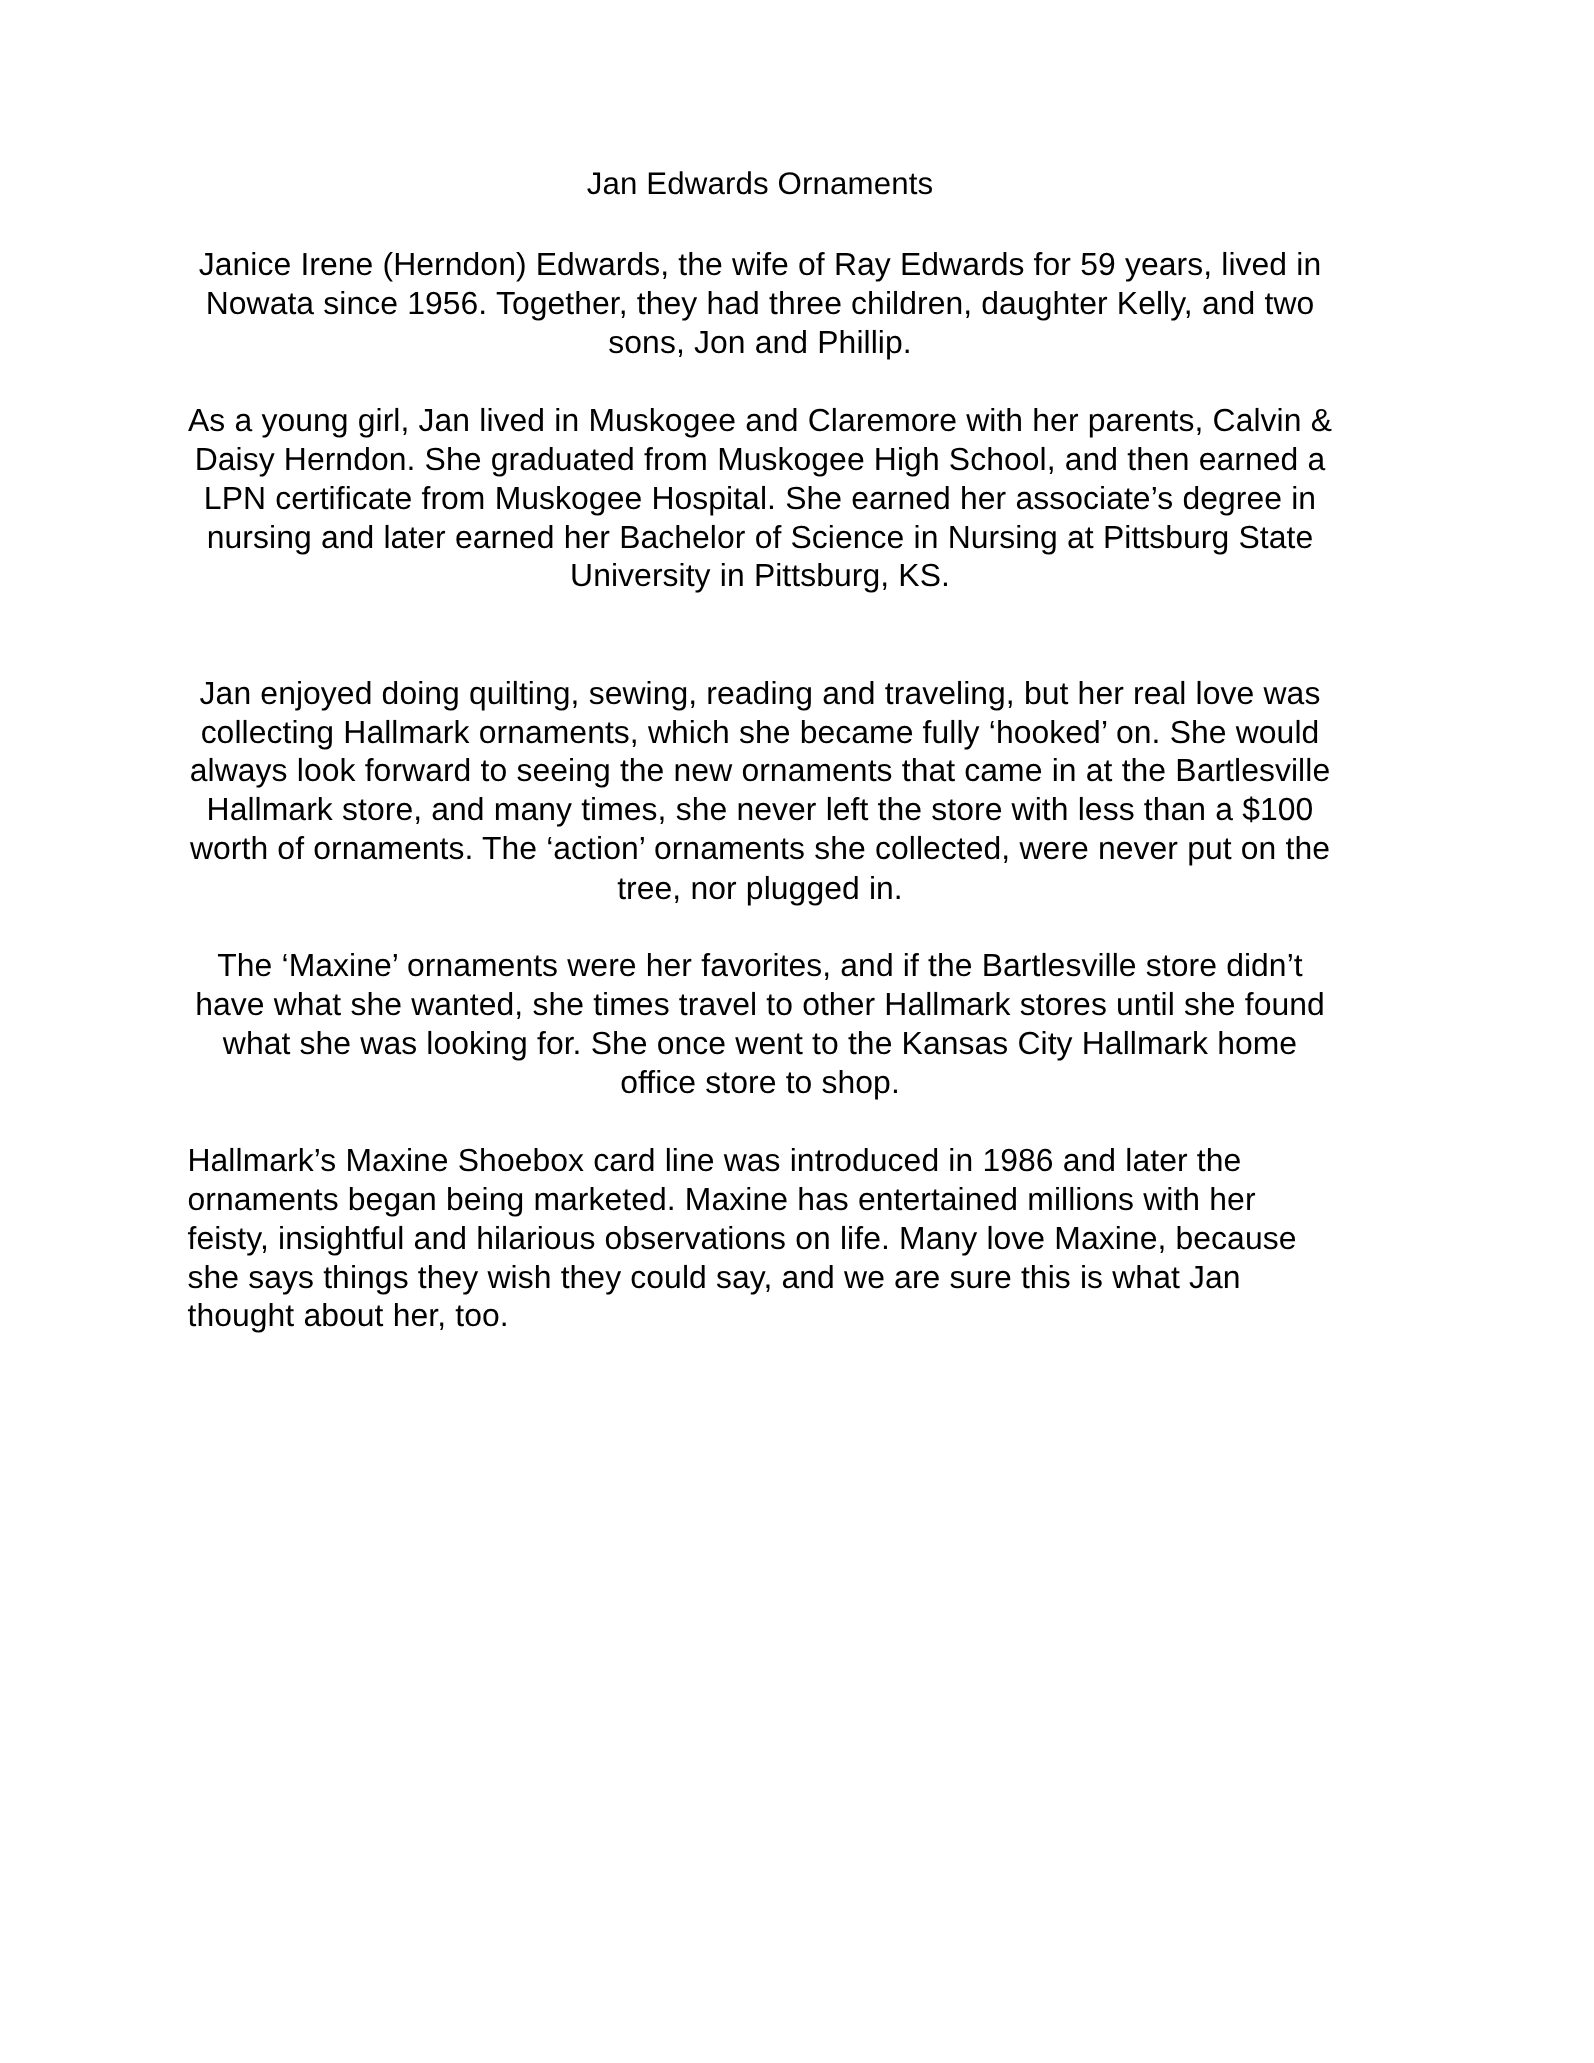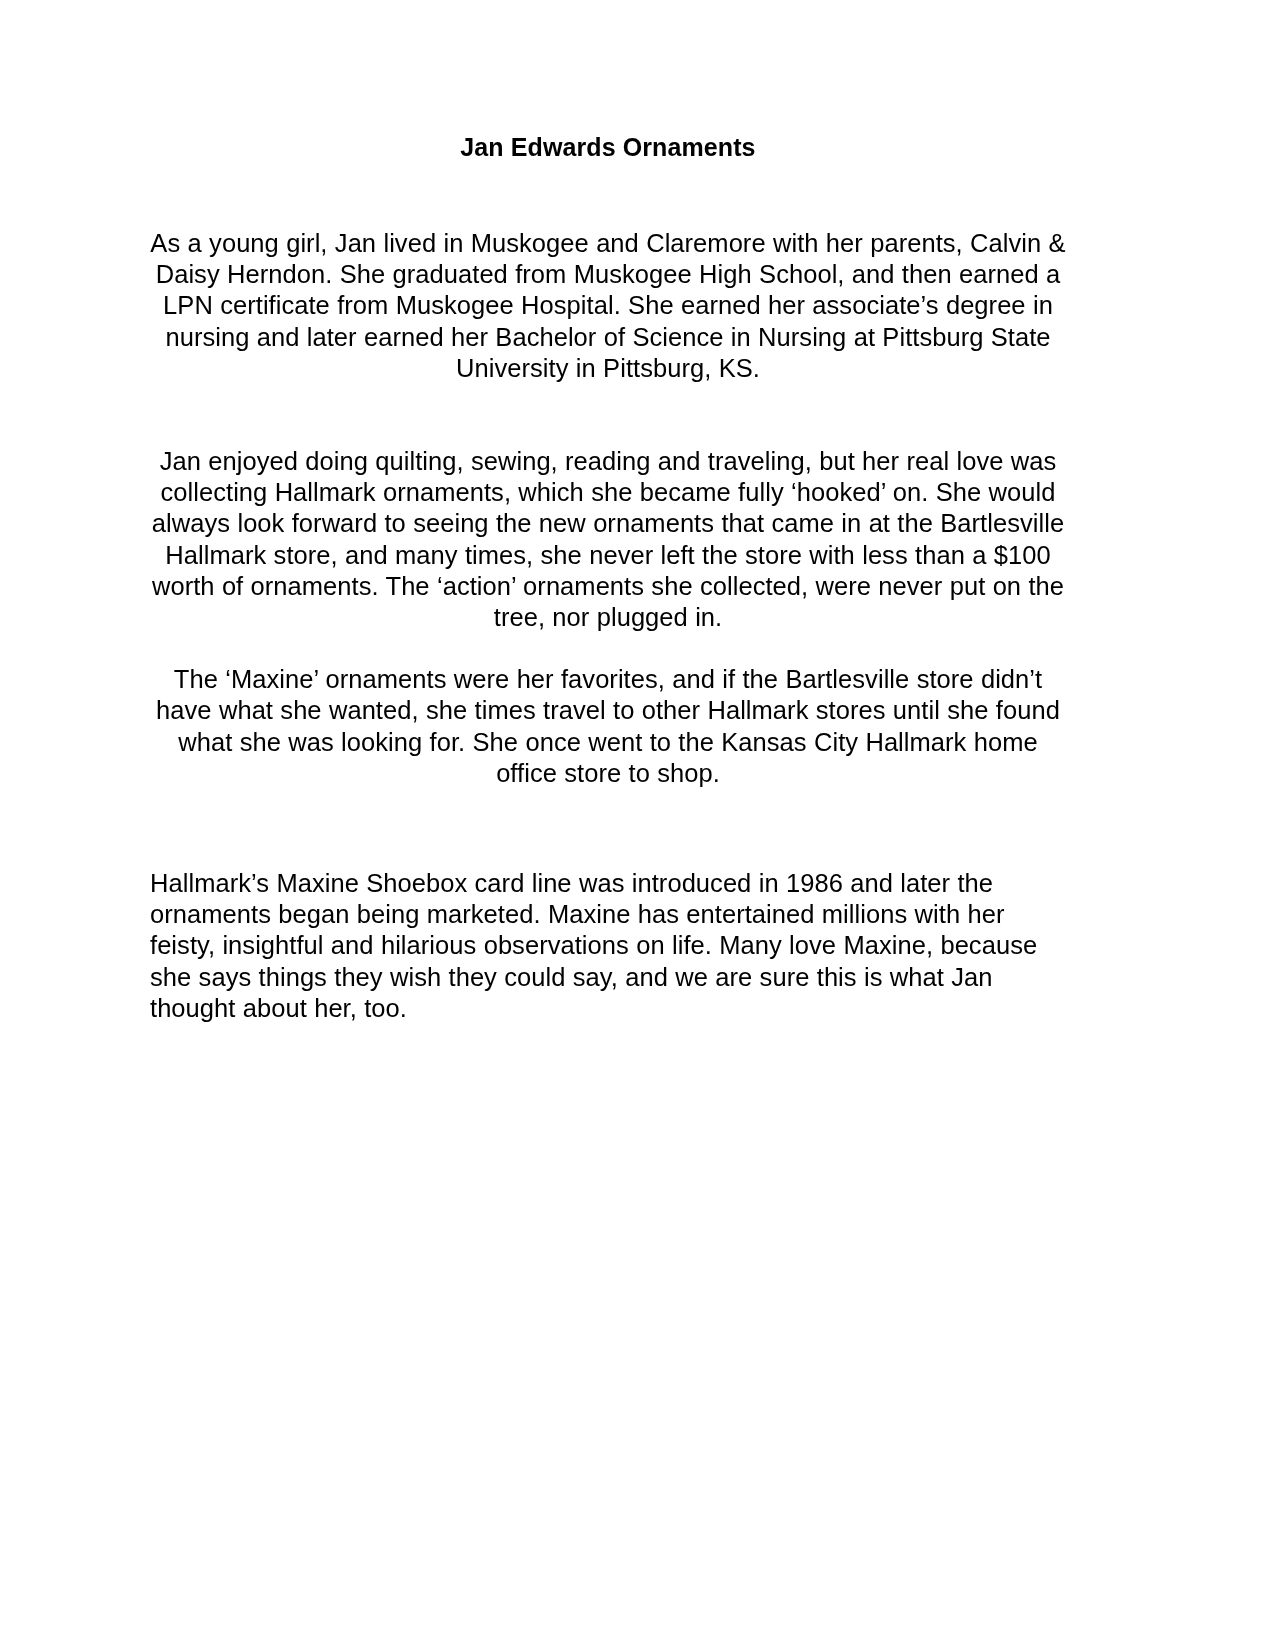--- a/index.html
+++ b/index.html
@@ -22,55 +22,55 @@
     box-sizing: border-box;
   }
   .doc-body {
     position: absolute;
     left: 150px;
     top: 132px;
     width: 916px;
   }
   .doc-title {
     font-size: 25px;
-    font-weight: bold;
+    font-weight: normal;
     text-align: center;
     line-height: 31px;
     letter-spacing: 0.1px;
     margin: 0;
   }
   .para {
     font-size: 25.5px;
     line-height: 31.2px;
     margin: 0;
     text-align: center;
     letter-spacing: 0.05px;
     word-spacing: 0.2px;
   }
   .para.align-left {
     text-align: left;
-    margin-top: 48px;
   }
   .spacer {
     height: 31px;
   }
   .spacer-title {
     height: 34px;
   }
 </style>
 </head>
 <body>
 
 <div class="page">
   <div class="doc-body">
 
     <h1 class="doc-title">Jan Edwards Ornaments</h1>
 
     <div class="spacer-title"></div>
 
+    <p class="para">Janice Irene (Herndon) Edwards, the wife of Ray Edwards for 59 years, lived in Nowata since 1956.  Together, they had three children, daughter Kelly, and two sons, Jon and Phillip.</p>
 
     <div class="spacer"></div>
 
     <p class="para">As a young girl, Jan lived in Muskogee and Claremore with her parents, Calvin &amp; Daisy Herndon.  She graduated from Muskogee High School, and then earned a LPN certificate from Muskogee Hospital.  She earned her associate’s degree in nursing and later earned her Bachelor of Science in Nursing at Pittsburg State University in Pittsburg, KS.</p>
 
     <div class="spacer"></div>
 
 
     <div class="spacer"></div>
 

